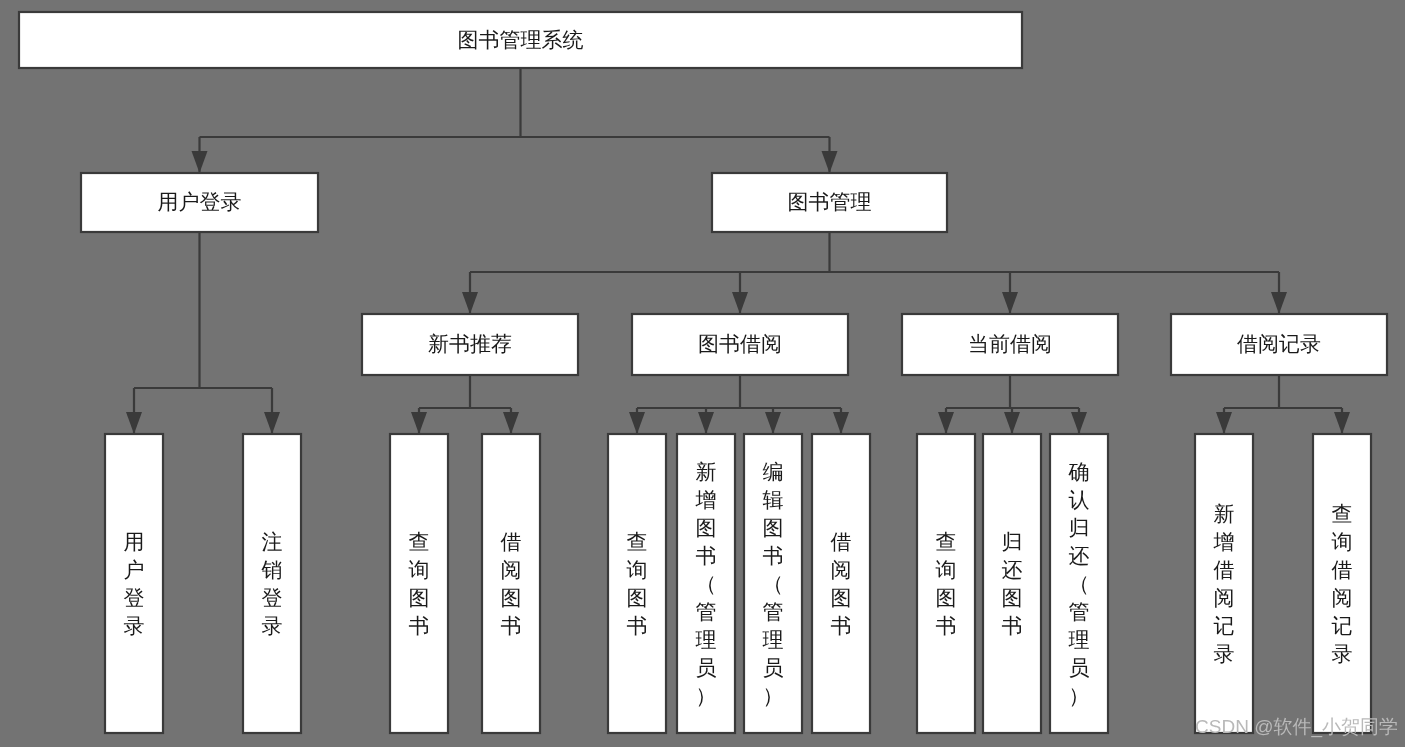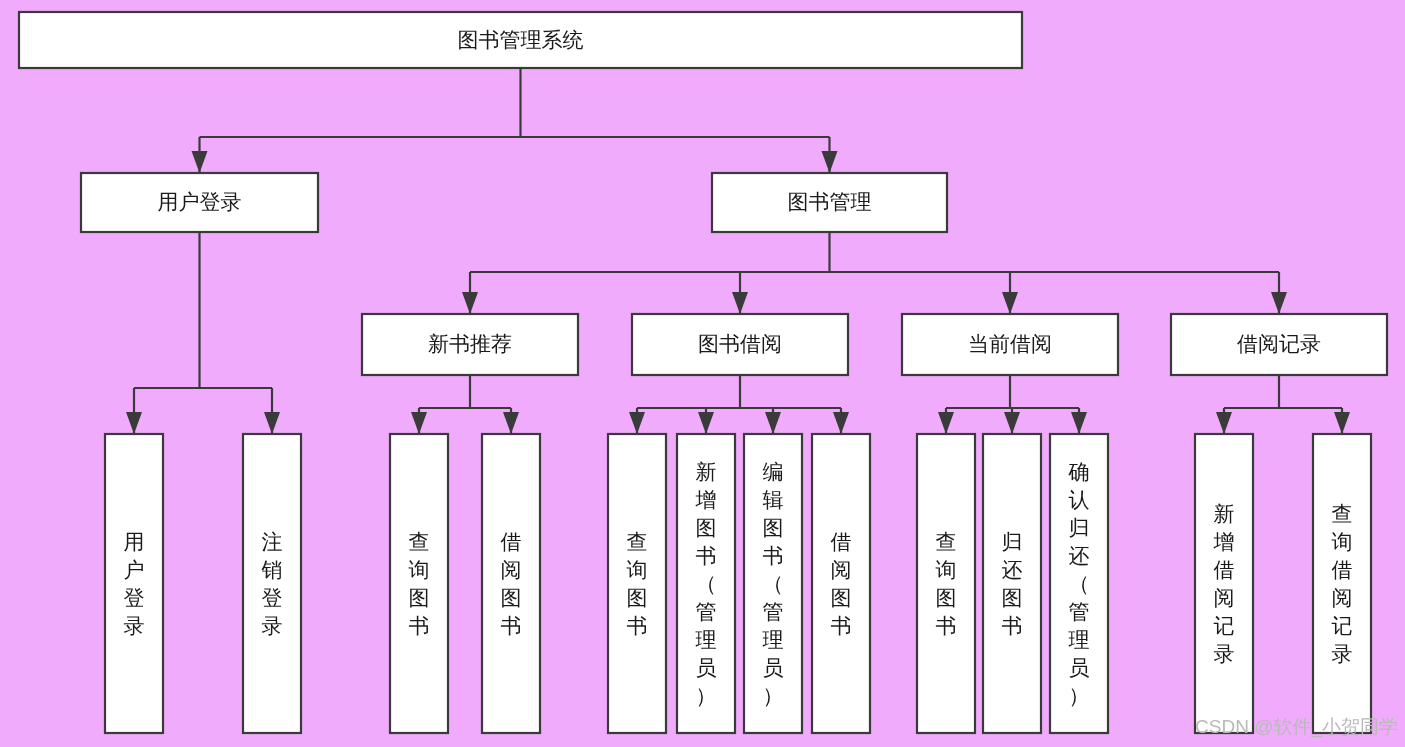--- a/index.html
+++ b/index.html
@@ -8,21 +8,21 @@
     padding: 0;
     background: #ffffff;
   }
   body {
     font-family: "Liberation Sans", "DejaVu Sans", sans-serif;
   }
   #diagram-root {
     position: relative;
     width: 1405px;
     height: 747px;
-    background: #f0abfc;
+    background: #737373;
     overflow: hidden;
   }
   #diagram-svg {
     position: absolute;
     left: 0;
     top: 0;
     width: 1405px;
     height: 747px;
     display: block;
   }

